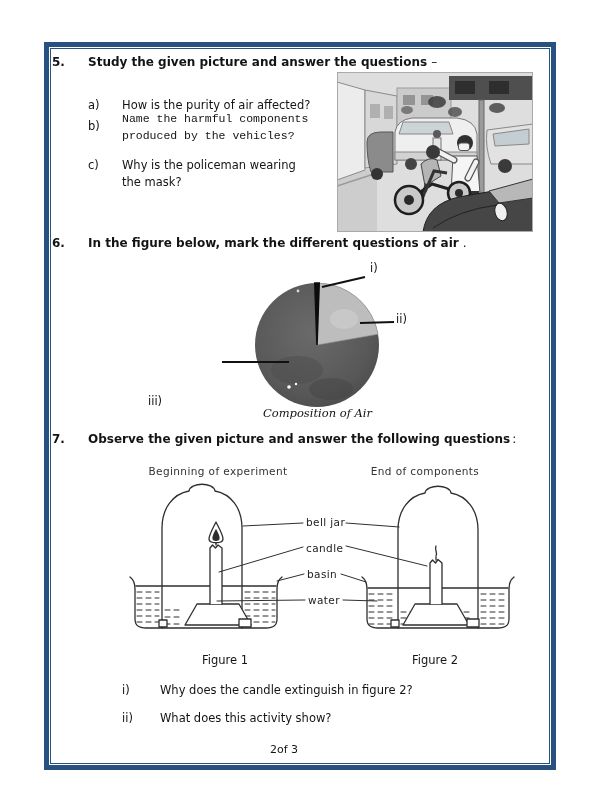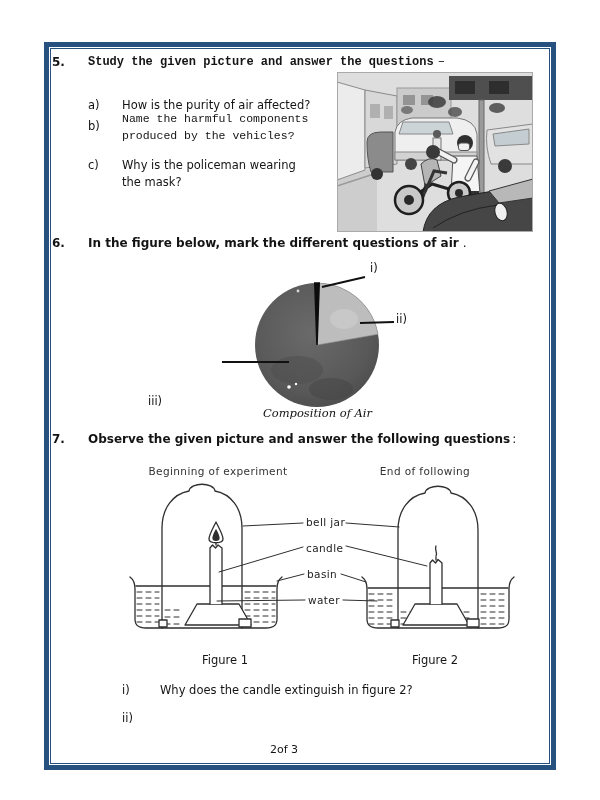--- a/index.html
+++ b/index.html
@@ -25,21 +25,21 @@
 </style>
 </head>
 <body>
 
 <div class="page">
   <div class="frame" style="border-color: rgb(39, 81, 126);">
     <div class="frame-inner" style="border-color: rgb(39, 81, 126);"></div>
   </div>
 
   <div class="abs qnum" style="left:52px;top:55px;">5.</div>
-  <div class="abs qtitle" style="left:88px;top:55px;font-family:Liberation Mono, monospace;">
+  <div class="abs qtitle" style="left:88px;top:55px;">
     <span>Study the given picture and answer the questions</span><span class="sfx">–</span>
   </div>
 
   <div class="abs itm" style="left:88px;top:97px;">a)</div>
   <div class="abs itm itxt" style="left:122px;top:97px;">How is the purity of air affected?</div>
   <div class="abs itm" style="left:88px;top:118px;">b)</div>
   <div class="abs itm itxt" style="left:122px;top:110px;font-family:Liberation Mono, monospace;">Name the harmful components
 produced by the vehicles?</div>
   <div class="abs itm" style="left:88px;top:157px;">c)</div>
   <div class="abs itm itxt" style="left:122px;top:157px;">Why is the policeman wearing
@@ -226,26 +226,27 @@
         <line x1="104" y1="112" x2="188" y2="87"></line>
           <line x1="231" y1="86" x2="312" y2="106"></line>
         <line x1="162" y1="121" x2="189" y2="114"></line>
           <line x1="226" y1="114" x2="251" y2="122"></line>
         <line x1="102" y1="141" x2="190" y2="140"></line>
           <line x1="228" y1="140" x2="262" y2="141"></line>
       </g>
     </g>
   </svg>
   <div class="abs figtitle" style="left:148px;top:465px;width:140px;">Beginning of experiment</div>
-  <div class="abs figtitle" style="left:360px;top:465px;width:130px;">End of following</div>
+  <div class="abs figtitle" style="left:360px;top:465px;width:130px;">End of components</div>
   <div class="abs figlabel" style="left:306px;top:516px;">bell jar</div>
   <div class="abs figlabel" style="left:306px;top:542px;">candle</div>
   <div class="abs figlabel" style="left:307px;top:568px;">basin</div>
   <div class="abs figlabel" style="left:308px;top:594px;">water</div>
   <div class="abs figcap" style="left:185px;top:653px;width:80px;">Figure 1</div>
   <div class="abs figcap" style="left:395px;top:653px;width:80px;">Figure 2</div>
 
   <div class="abs itm" style="left:122px;top:682px;">i)</div>
   <div class="abs itm" style="left:160px;top:682px;">Why does the candle extinguish in figure 2?</div>
   <div class="abs itm" style="left:122px;top:710px;">ii)</div>
+  <div class="abs itm" style="left:160px;top:710px;">What does this activity show?</div>
 
   <div class="abs pgnum" style="left:44px;top:743px;width:480px;">2of 3</div>
 </div>
 
 </body></html>

